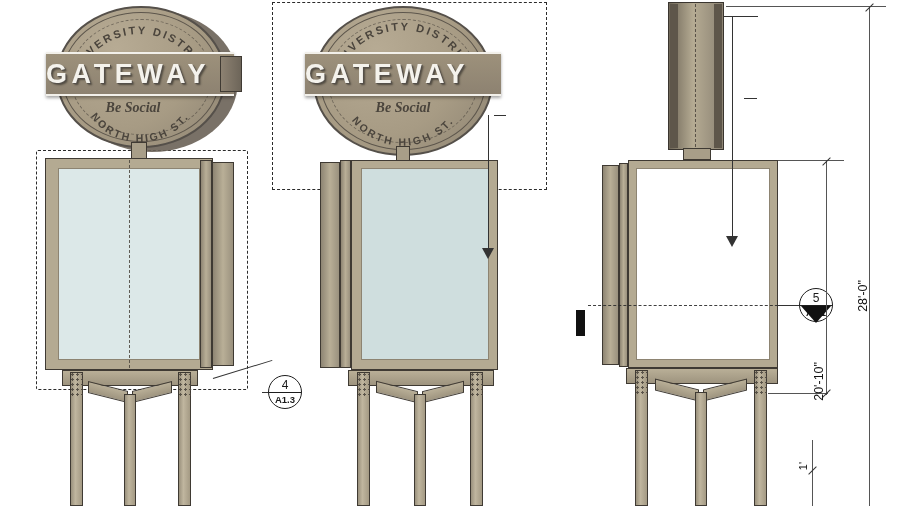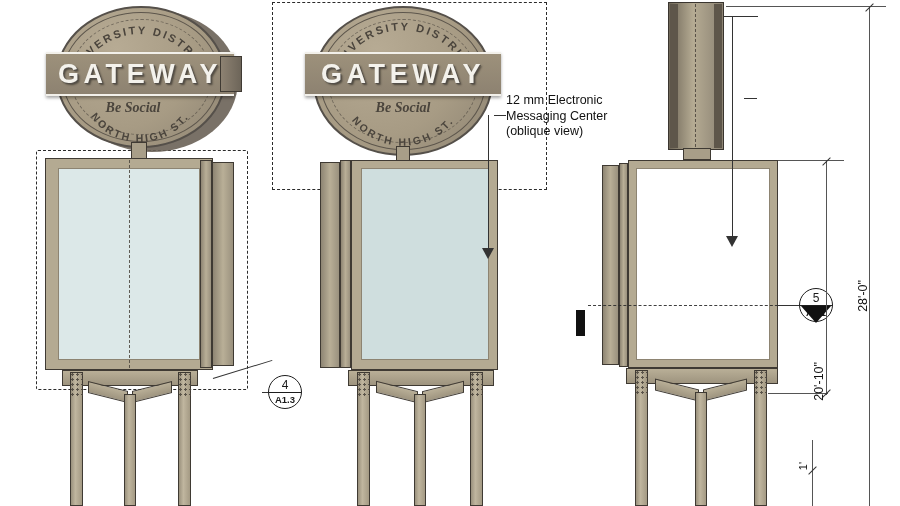--- a/index.html
+++ b/index.html
@@ -19,21 +19,21 @@
   .med-ring{position:absolute;border-radius:50%;border:1px solid #5d564c;box-sizing:border-box;}
   .med-ring2{position:absolute;border-radius:50%;border:1px dashed #5d564c;box-sizing:border-box;opacity:.75;}
 
   .arcwrap{position:absolute;inset:0;}
   .arcwrap svg{width:100%;height:100%;display:block;overflow:visible;}
   .arc-txt{font-family:"Liberation Sans",sans-serif;font-weight:bold;fill:#4a443c;}
 
   .gwbanner{position:absolute;left:-8%;right:-8%;
             background:linear-gradient(#9d917b,#8d8271);
             border-top:2px solid #f2f0ea;border-bottom:2px solid #f2f0ea;
-            display:flex;align-items:center;justify-content:center;
+            display:flex;align-items:center;justify-content:flex-start;
             box-shadow:0 2px 3px rgba(0,0,0,.35);}
   .gwtext{font-family:"Liberation Sans",sans-serif;font-weight:bold;color:#f4f2ec;
           letter-spacing:.17em;text-shadow:1px 1px 0 #55504a,2px 2px 2px rgba(0,0,0,.45);
           white-space:nowrap;}
   .script{position:absolute;left:0;right:0;text-align:center;
           font-family:"Liberation Serif",serif;font-style:italic;font-weight:bold;
           color:#4a443c;}
 
   
   .cab-frame{position:absolute;background:#b4aa92;border:1.6px solid #3f3a33;box-sizing:border-box;}
@@ -183,23 +183,20 @@
 
   <div class="beam" style="left:348px;top:370px;width:146px;height:16px;"></div>
   <div class="post" style="left:357px;top:372px;width:13px;height:134px;"></div>
   <div class="post" style="left:470px;top:372px;width:13px;height:134px;"></div>
   <div class="bolts" style="left:357px;top:372px;width:13px;height:24px;"></div>
   <div class="bolts" style="left:470px;top:372px;width:13px;height:24px;"></div>
   <div class="beam" style="left:376px;top:386px;width:42px;height:12px;transform:skewY(14deg);"></div>
   <div class="beam" style="left:422px;top:386px;width:42px;height:12px;transform:skewY(-14deg);"></div>
   <div class="post" style="left:414px;top:394px;width:12px;height:112px;"></div>
 
-  <div class="note" style="left:506px;top:93px;width:175px;">12 mm Electronic
-Messaging Center
-(oblique view)</div>
   <div class="leader" style="left:494px;top:115px;width:12px;height:1px;"></div>
   <div class="leader-v" style="left:488px;top:115px;height:135px;"></div>
   <div class="arrowhead" style="left:482px;top:248px;border-left:6px solid transparent;border-right:6px solid transparent;border-top:11px solid #333;"></div>
 
   <div class="abs" style="left:668px;top:2px;width:56px;height:148px;
               background:linear-gradient(90deg,#6f6758,#b5ab93 45%,#8c8373);
               border:1.6px solid #3a352f;box-sizing:border-box;"></div>
   <div class="abs" style="left:670px;top:4px;width:8px;height:144px;background:#5e564a;"></div>
   <div class="abs" style="left:714px;top:4px;width:8px;height:144px;background:#5e564a;"></div>
   <div class="centerline" style="left:695px;top:4px;height:148px;"></div>

